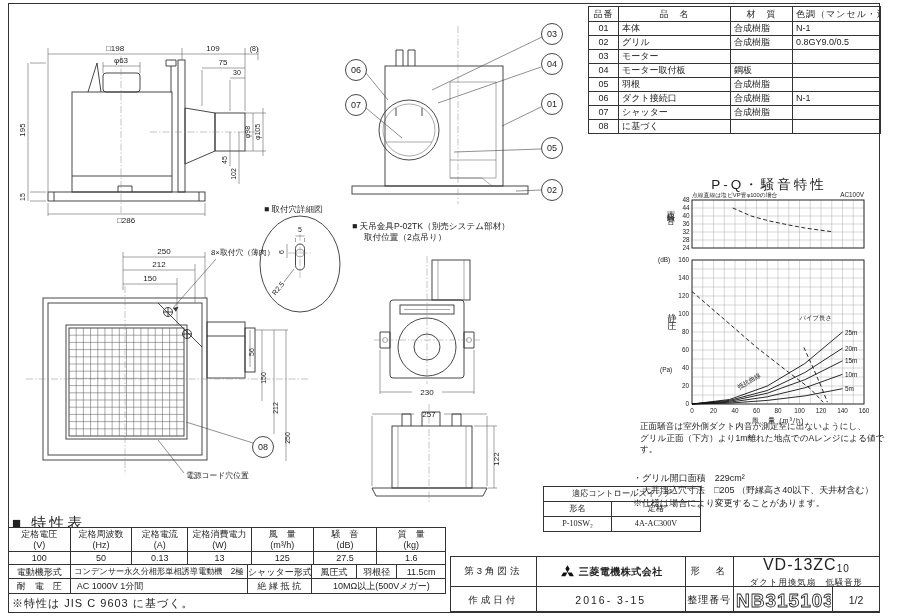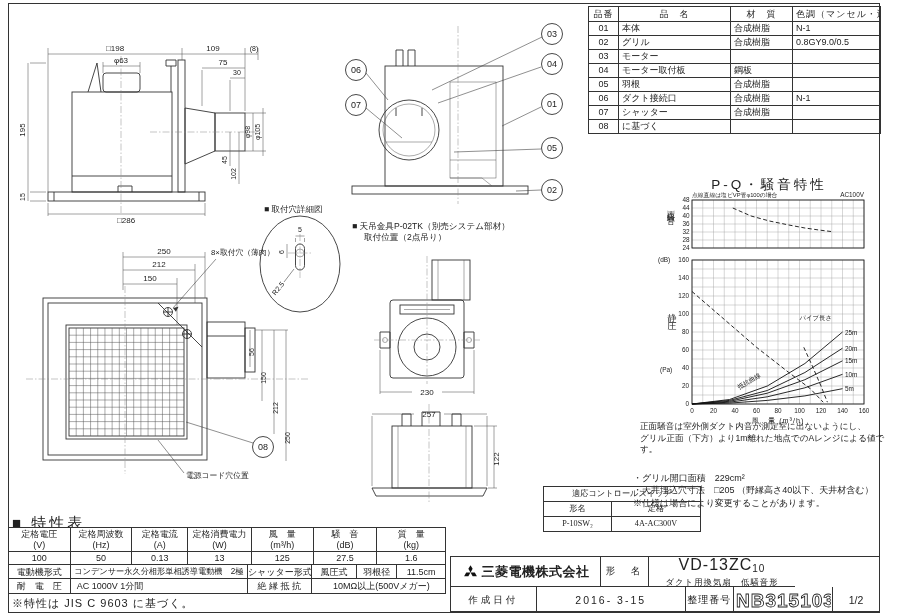--- a/index.html
+++ b/index.html
@@ -67,21 +67,21 @@
   #spec-note{left:12px;top:596px;font-size:11px;letter-spacing:1px;}
   
   #title-block{position:absolute;left:450px;top:556px;width:430px;height:56px;
                border:1.4px solid #333;box-sizing:border-box;background:#fff;}
   .tb-row{display:flex;box-sizing:border-box;}
   .tb-cell{box-sizing:border-box;border-right:1px solid #333;border-bottom:1px solid #333;
            display:flex;align-items:center;justify-content:center;overflow:hidden;}
   .tb-cell:last-child{border-right:none;}
   .tb-row:last-child .tb-cell{border-bottom:none;}
   .sp{letter-spacing:3px;font-size:9.5px;}
-  .company{font-size:13px;font-weight:bold;letter-spacing:.5px;margin-left:3px;}
+  .company{font-size:10px;font-weight:bold;letter-spacing:.5px;margin-left:3px;}
   .model-wrap{flex-direction:column;justify-content:center;}
   .model{font-size:16px;letter-spacing:1px;line-height:17px;}
   .msub{font-size:10px;vertical-align:-2px;}
   .product{font-size:8.4px;letter-spacing:1px;line-height:11px;}
   .dateval{font-size:10.5px;letter-spacing:2px;}
   .pagecell{font-size:10.5px;}
   .outline-num{font-size:19px;font-weight:bold;fill:#fff;stroke:#222;stroke-width:.85;letter-spacing:1px;}
 </style>
 </head>
 <body>
@@ -646,20 +646,23 @@
       <div class="scell smid" style="width:62px">耐　電　圧</div>
       <div class="scell smid" style="width:178px;text-align:left;padding-left:6px">AC 1000V 1分間</div>
       <div class="scell smid" style="width:64px">絶 縁 抵 抗</div>
       <div class="scell smid" style="width:134px;text-align:center;padding-left:6px">10MΩ以上(500Vメガー)</div>
     </div>
   </div>
   <div class="abs" id="spec-note">※特性は JIS C 9603 に基づく。</div>
 
   <div id="title-block">
     <div class="tb-row" style="height:30px">
+      <div class="tb-cell" style="width:86px">
+          <span class="sp">第3角図法</span>
+        </div>
       <div class="tb-cell" style="width:150px">
         <svg width="17" height="17" viewBox="0 0 24 22">
           <g fill="#111">
             <polygon points="12,2 15,7.2 12,12.4 9,7.2"></polygon>
             <polygon points="12,12.4 18,12.4 21,17.6 15,17.6"></polygon>
             <polygon points="12,12.4 9,17.6 3,17.6 6,12.4"></polygon>
           </g>
         </svg>
         <span class="company">三菱電機株式会社</span>
       </div>

